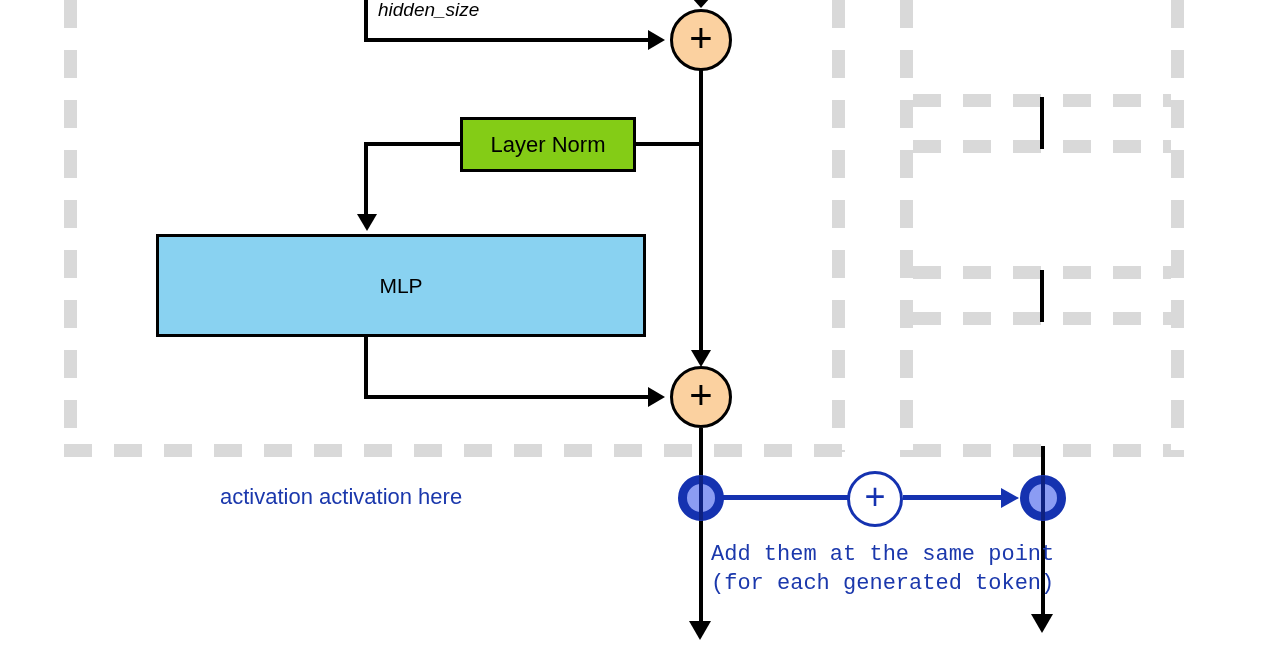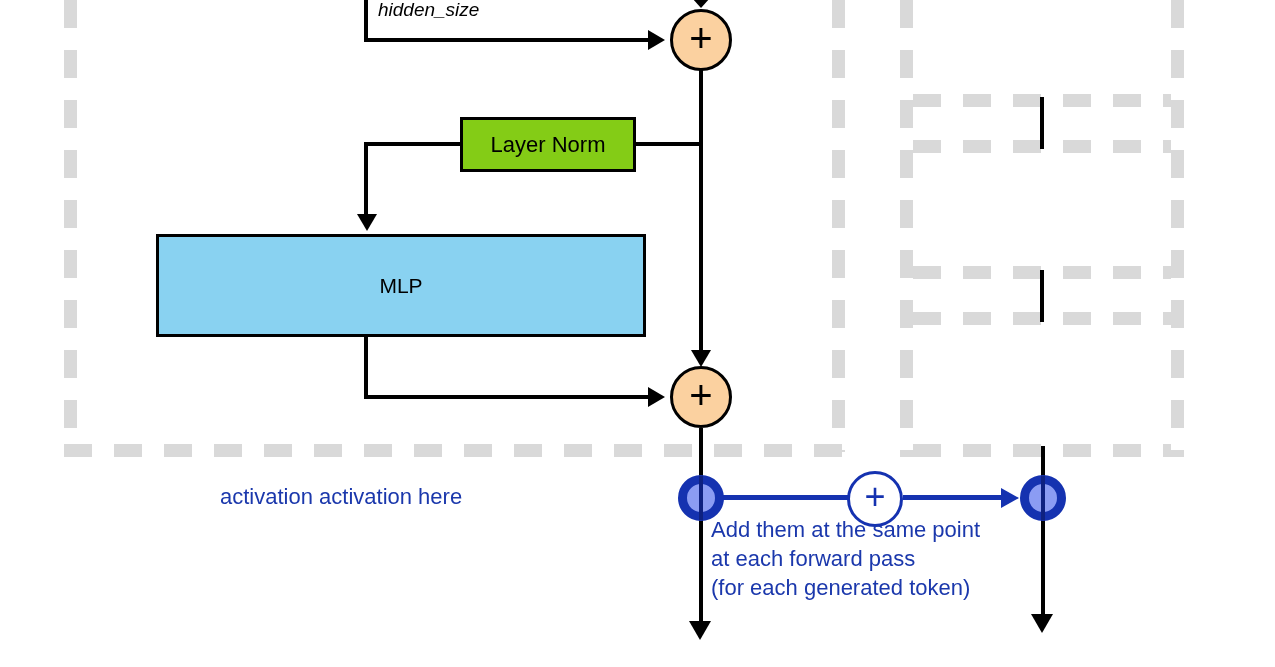--- a/index.html
+++ b/index.html
@@ -128,19 +128,18 @@
 
   <div class="bline" style="left:1041px; top:446px; width:4px; height:31px;"></div>
   <div class="steer-marker" style="left:1020px; top:475px;"></div>
   <div class="marker-line" style="left:1041px; top:476px; width:4px; height:44px;"></div>
   <div class="bline" style="left:1041px; top:520px; width:4px; height:96px;"></div>
   <div class="tri tri-down-black-lg" style="left:1031px; top:614px;"></div>
 
   <div class="annotation" style="left:220px; top:482px;">
     <div>activation activation here</div>
   </div>
-  <div class="annotation" style="left:711px; top:515px;">
+  <div class="annotation" style="left:711px; top:540px;font-family:Liberation Mono, monospace;">
     <div>Add them at the same point</div>
-    <div>at each forward pass</div>
     <div>(for each generated token)</div>
   </div>
 
 </div>
 
 </body></html>

